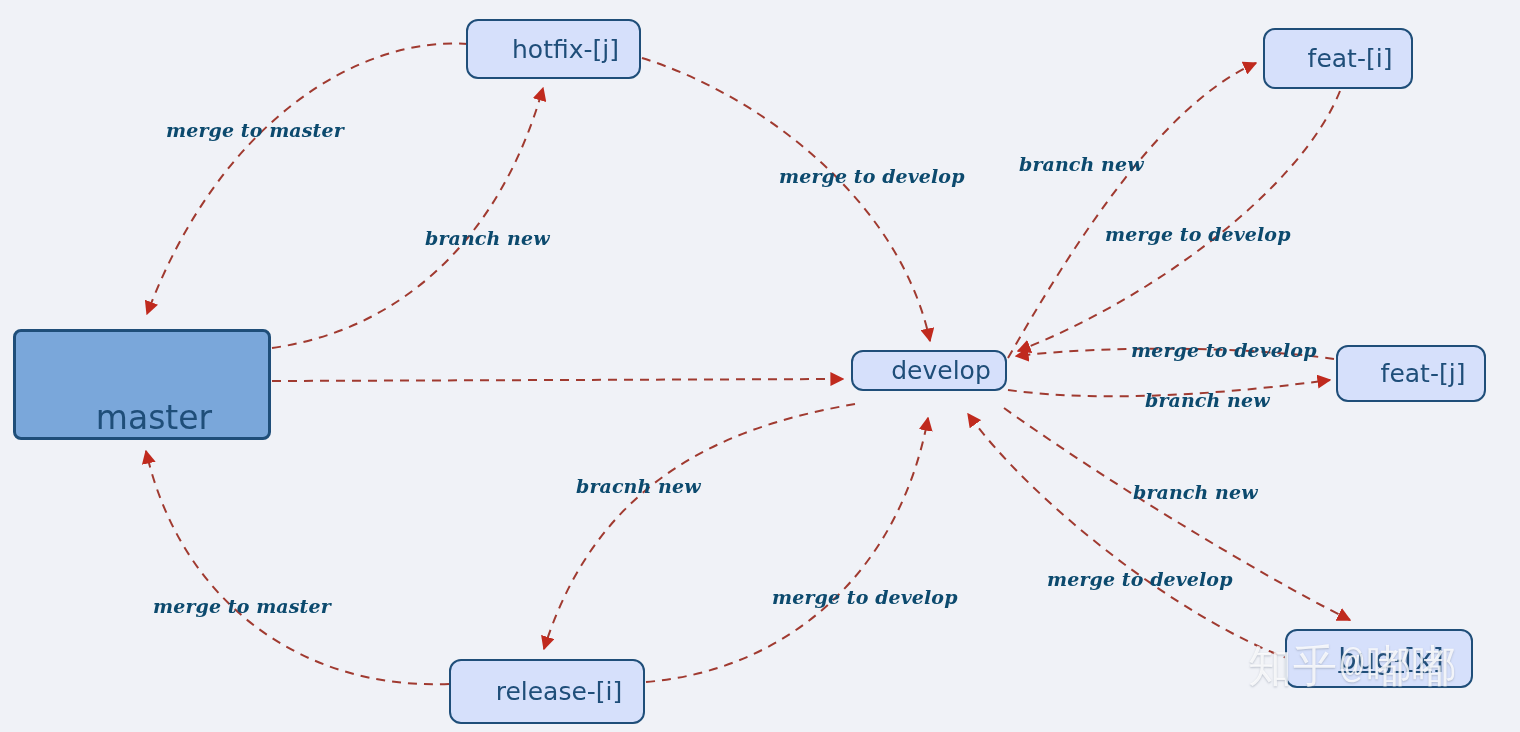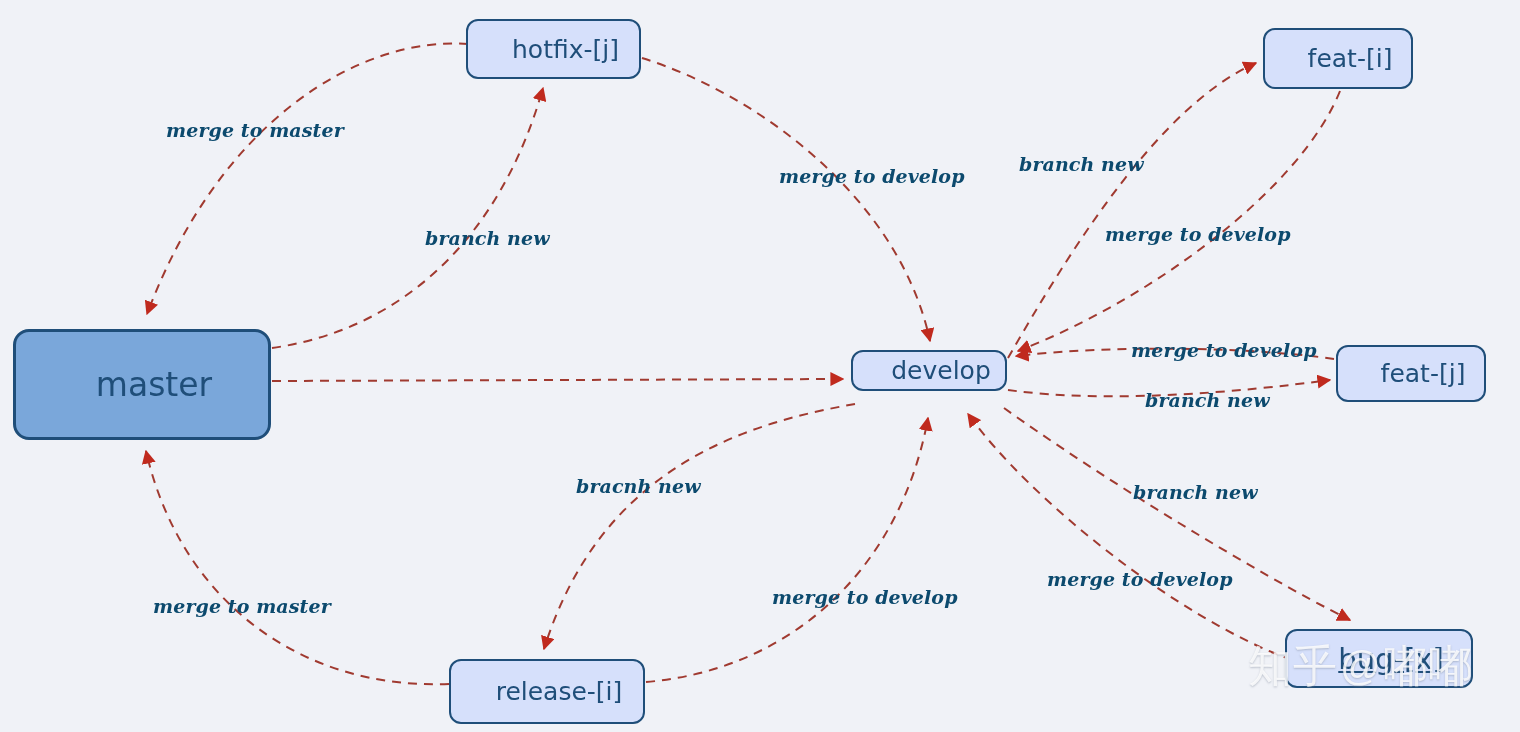--- a/index.html
+++ b/index.html
@@ -32,41 +32,42 @@
     border-radius: 12px;
     background: #d6e0fb;
     color: #1f4e79;
     font-family: "DejaVu Sans", "Liberation Sans", sans-serif;
     white-space: nowrap;
     padding-left: 24px;
   }
   .node.primary {
     background: #7aa7da;
     border-width: 3px;
-    border-radius: 16px;
+    border-radius: 8px;
+    align-items: flex-end;
   }
   .edge-label {
     position: absolute;
     color: #0c4a6e;
     font-family: "DejaVu Serif", "Liberation Serif", serif;
     font-style: italic;
     font-weight: bold;
     font-size: 19px;
     white-space: nowrap;
     letter-spacing: 0.1px;
   }
   #watermark {
     position: absolute;
     left: 1248px;
     top: 634px;
     width: 264px;
     height: 64px;
     display: flex;
     align-items: center;
-    font-family: Liberation Sans, sans-serif;
+    font-family: Liberation Mono, monospace;
     font-size: 44px;
     color: rgba(255,255,255,0.82);
     text-shadow: 0 1px 2px rgba(120,130,150,0.45);
     pointer-events: none;
     letter-spacing: 1px;
   }
   #watermark .wm-at {
     font-size: 40px;
     margin: 0 2px;
   }

